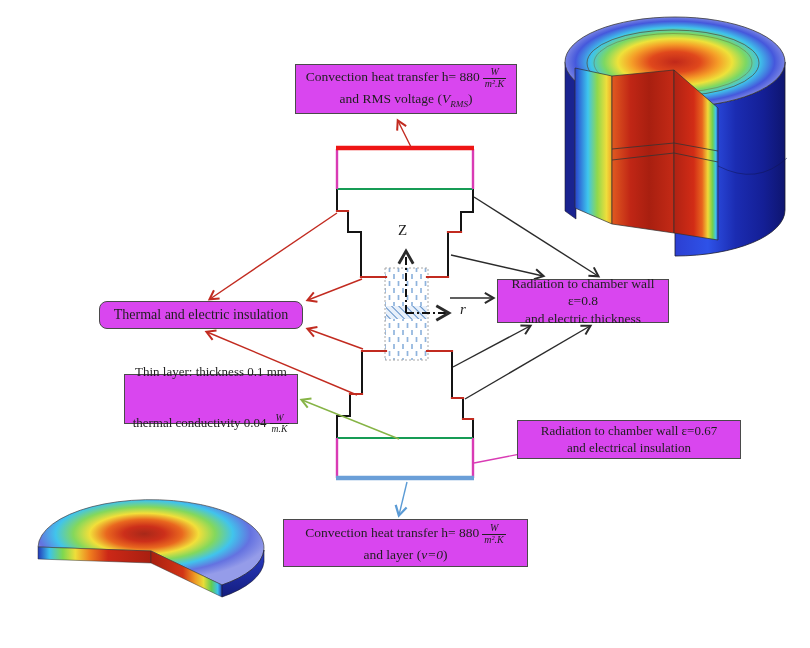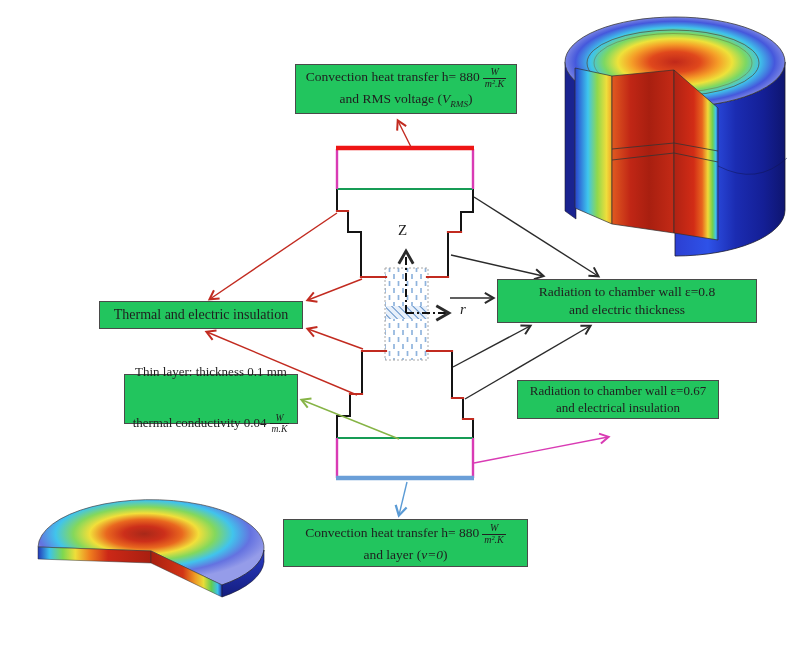--- a/index.html
+++ b/index.html
@@ -1,19 +1,19 @@
 <!DOCTYPE html>
 <html style="--c-bar_red: #ee1515; --c-line_red: #c22b20; --c-magenta: #d93bb4; --c-line_green: #169c55; --c-arrow_green: #86b446; --c-bar_blue: #6b9fd8; --c-arrow_blue: #5b9bd5; --c-line_black: #2b2b2b; --c-outline: #141414; --c-hatch_blue: #8fb4dd; --c-band_blue: #5f8fc8; --c-box_border: #4a4a4a; --c-text: #1f1f1f;"><head>
 <meta charset="utf-8">
 <style>
   html,body{margin:0;padding:0;background:#ffffff;}
   #stage{position:relative;width:810px;height:648px;background:#fff;overflow:hidden;
          font-family:"Liberation Serif", serif;color:var(--c-text,#1f1f1f);}
   #diagram-svg{position:absolute;left:0;top:0;}
-  .label-box{position:absolute;box-sizing:border-box;background:#22c55e;
+  .label-box{position:absolute;box-sizing:border-box;background:#d946ef;
      border:1.4px solid var(--c-box_border,#4a4a4a);
      display:flex;flex-direction:column;justify-content:center;align-items:center;
      text-align:center;font-size:13.5px;line-height:1.3;z-index:3;padding:1px 2px;}
   .frac{display:inline-block;vertical-align:-0.6em;text-align:center;
         font-size:0.74em;line-height:1.08;font-style:italic;margin-left:3px;}
   .frac .num{display:block;border-bottom:1px solid #222;padding:0 3px;}
   .frac .den{display:block;padding:0 2px;}
   .mv{font-style:italic;}
   sub.msub{font-style:italic;font-size:0.68em;margin-top:20px;}
   .axis-label{position:absolute;z-index:2;font-size:15px;}
@@ -207,37 +207,37 @@
 
 <div class="label-box" style="left:295px;top:64px;width:222px;height:50px;">
   <div>
     <span>Convection heat transfer h= 880</span><span class="frac"><span class="num">W</span><span class="den">m².K</span></span>
   </div>
   <div>
     <span>and RMS voltage (</span><i class="mv">V</i><sub class="msub">RMS</sub><span>)</span>
   </div>
 </div>
 
-<div class="label-box" style="left:99px;top:301px;width:204px;height:28px;font-size:14px;">
+<div class="label-box" style="left:99px;top:301px;width:204px;height:28px;font-size:14px;border-radius:8px;">
   <div>Thermal and electric insulation</div>
 </div>
 
-<div class="label-box" style="left:497px;top:279px;width:260px;height:44px;">
+<div class="label-box" style="left:497px;top:279px;width:172px;height:44px;">
   <div>Radiation to chamber wall ε=0.8</div>
   <div>and electric thickness</div>
 </div>
 
 <div class="label-box" style="left:124px;top:374px;width:174px;height:50px;font-size:13px;gap:32px;">
   <div>Thin layer: thickness 0.1 mm</div>
   <div>
     <span>thermal conductivity 0.04</span><span class="frac"><span class="num">W</span><span class="den">m.K</span></span>
   </div>
 </div>
 
-<div class="label-box" style="left:517px;top:380px;width:202px;height:39px;font-size:13px;">
+<div class="label-box" style="left:517px;top:420px;width:224px;height:39px;font-size:13px;">
   <div>Radiation to chamber wall ε=0.67</div>
   <div>and electrical insulation</div>
 </div>
 
 <div class="label-box" style="left:283px;top:519px;width:245px;height:48px;">
   <div>
     <span>Convection heat transfer h= 880</span><span class="frac"><span class="num">W</span><span class="den">m².K</span></span>
   </div>
   <div>
     <span>and layer (</span><i class="mv">v=0</i><span>)</span>

